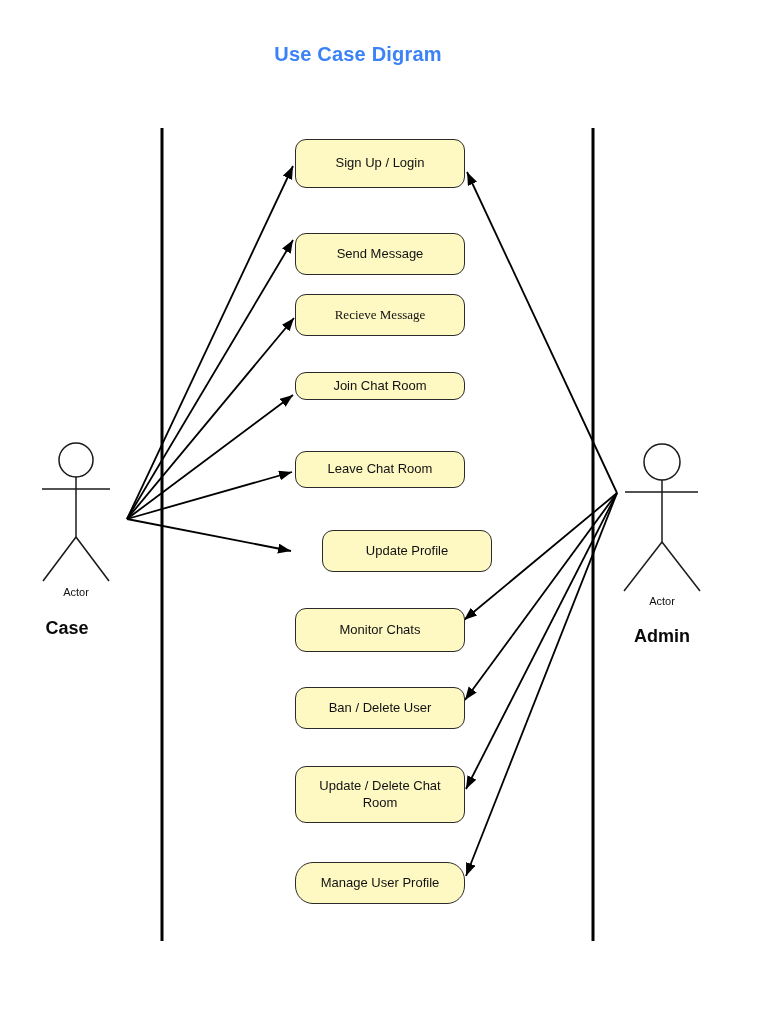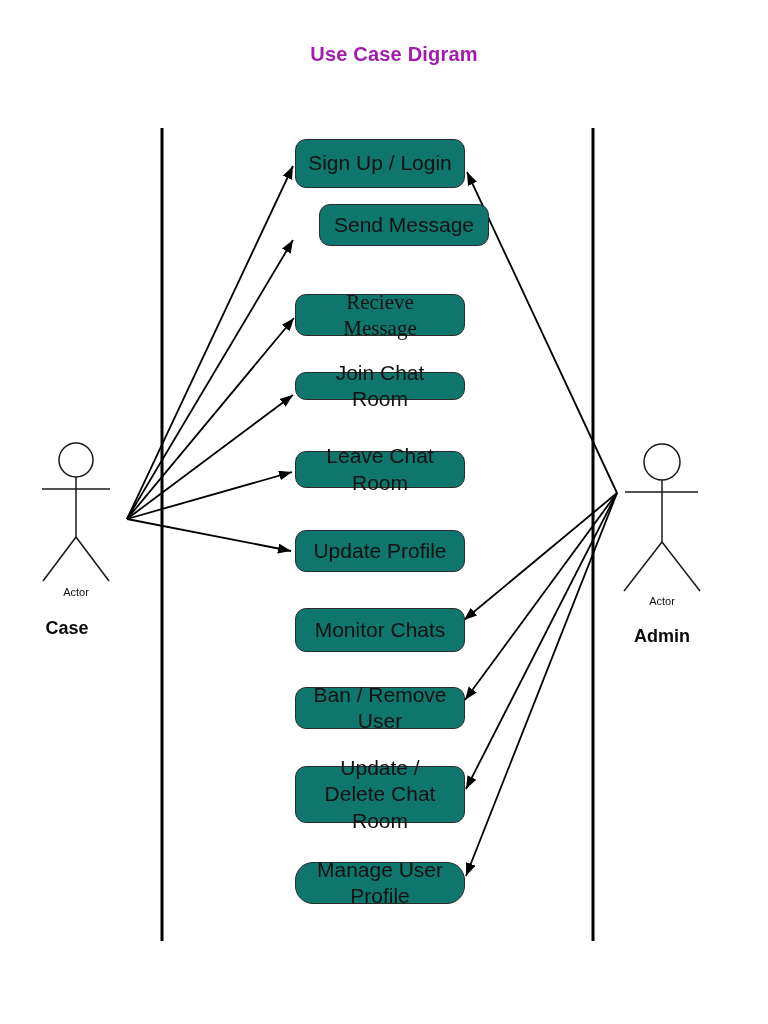--- a/index.html
+++ b/index.html
@@ -16,53 +16,52 @@
     overflow: hidden;
   }
   .title {
     position: absolute;
     top: 43px;
     left: 0;
     width: 716px;
     text-align: center;
     font-size: 20px;
     font-weight: bold;
-    color: #a21caf;
+    color: #3b82f6;
     letter-spacing: 0.2px;
-    margin-left: 36px;
   }
   svg.gfx {
     position: absolute;
     top: 0;
     left: 0;
     pointer-events: none;
   }
   .usecase {
     position: absolute;
     left: 295px;
     width: 170px;
     box-sizing: border-box;
     border: 1.5px solid #2b2b2b;
     border-radius: 11px;
-    background: #0f766e;
+    background: #fef9c3;
     display: flex;
     align-items: center;
     justify-content: center;
     text-align: center;
-    font-size: 21px;
+    font-size: 13px;
     line-height: 1.25;
     color: #111111;
     padding: 0 12px;
   }
   .uc1  { top: 139px; height: 49px; }
-  .uc2  { top: 204px; height: 42px; margin-left: 24px; }
+  .uc2  { top: 233px; height: 42px; }
   .uc3  { top: 294px; height: 42px; font-family: Liberation Serif, serif; }
   .uc4  { top: 372px; height: 28px; }
   .uc5  { top: 451px; height: 37px; }
-  .uc6  { top: 530px; height: 42px; }
+  .uc6  { top: 530px; height: 42px; margin-left: 27px; }
   .uc7  { top: 608px; height: 44px; }
   .uc8  { top: 687px; height: 42px; }
   .uc9  { top: 766px; height: 57px; }
   .uc10 { top: 862px; height: 42px; border-radius: 18px; }
   .actor-type {
     position: absolute;
     width: 60px;
     text-align: center;
     font-size: 11px;
     color: #111111;
@@ -131,21 +130,21 @@
     </g>
   </svg>
 
   <div class="usecase uc1">Sign Up / Login</div>
   <div class="usecase uc2">Send Message</div>
   <div class="usecase uc3">Recieve Message</div>
   <div class="usecase uc4">Join Chat Room</div>
   <div class="usecase uc5">Leave Chat Room</div>
   <div class="usecase uc6">Update Profile</div>
   <div class="usecase uc7">Monitor Chats</div>
-  <div class="usecase uc8">Ban / Remove User</div>
+  <div class="usecase uc8">Ban / Delete User</div>
   <div class="usecase uc9">Update / Delete Chat Room</div>
   <div class="usecase uc10">Manage User Profile</div>
 
   <div class="actor-type user-type">Actor</div>
   <div class="actor-name user-name">Case</div>
   <div class="actor-type admin-type">Actor</div>
   <div class="actor-name admin-name">Admin</div>
 
 </div>
 

